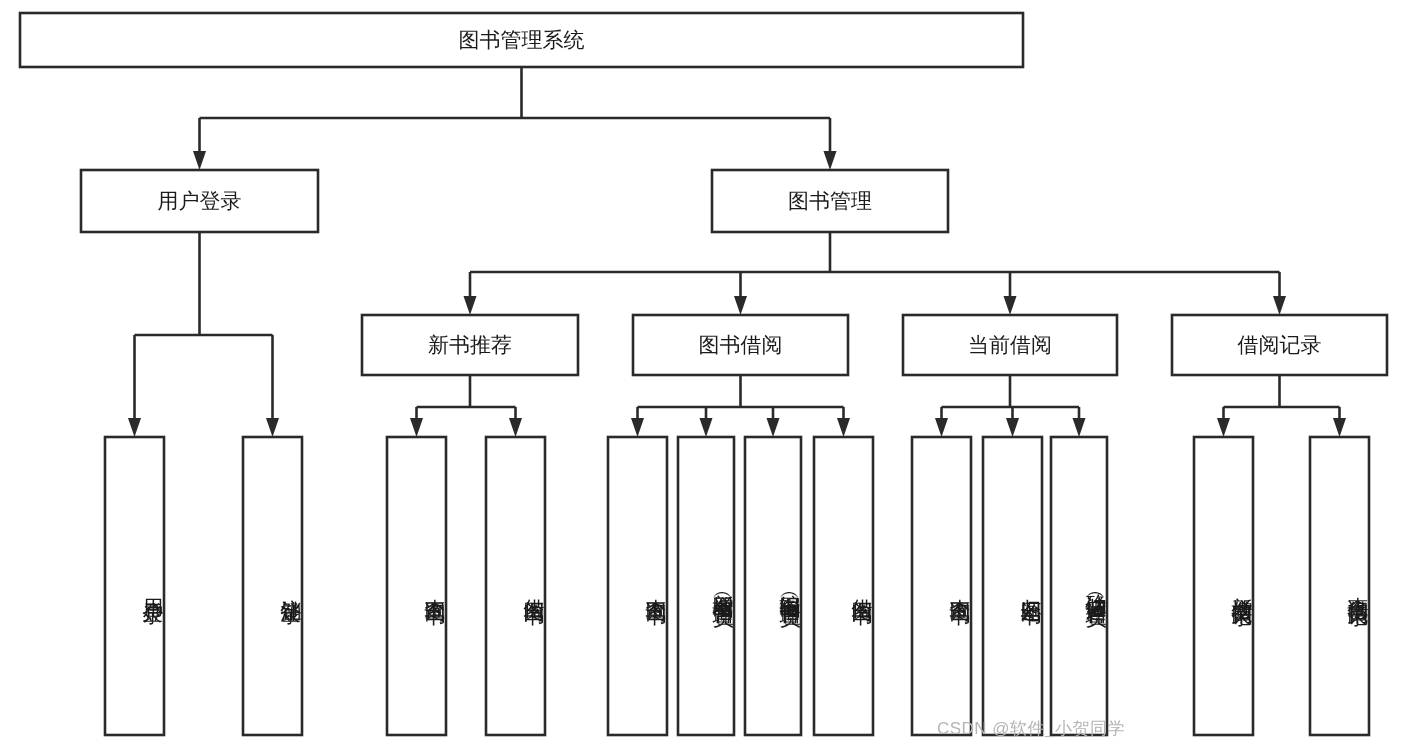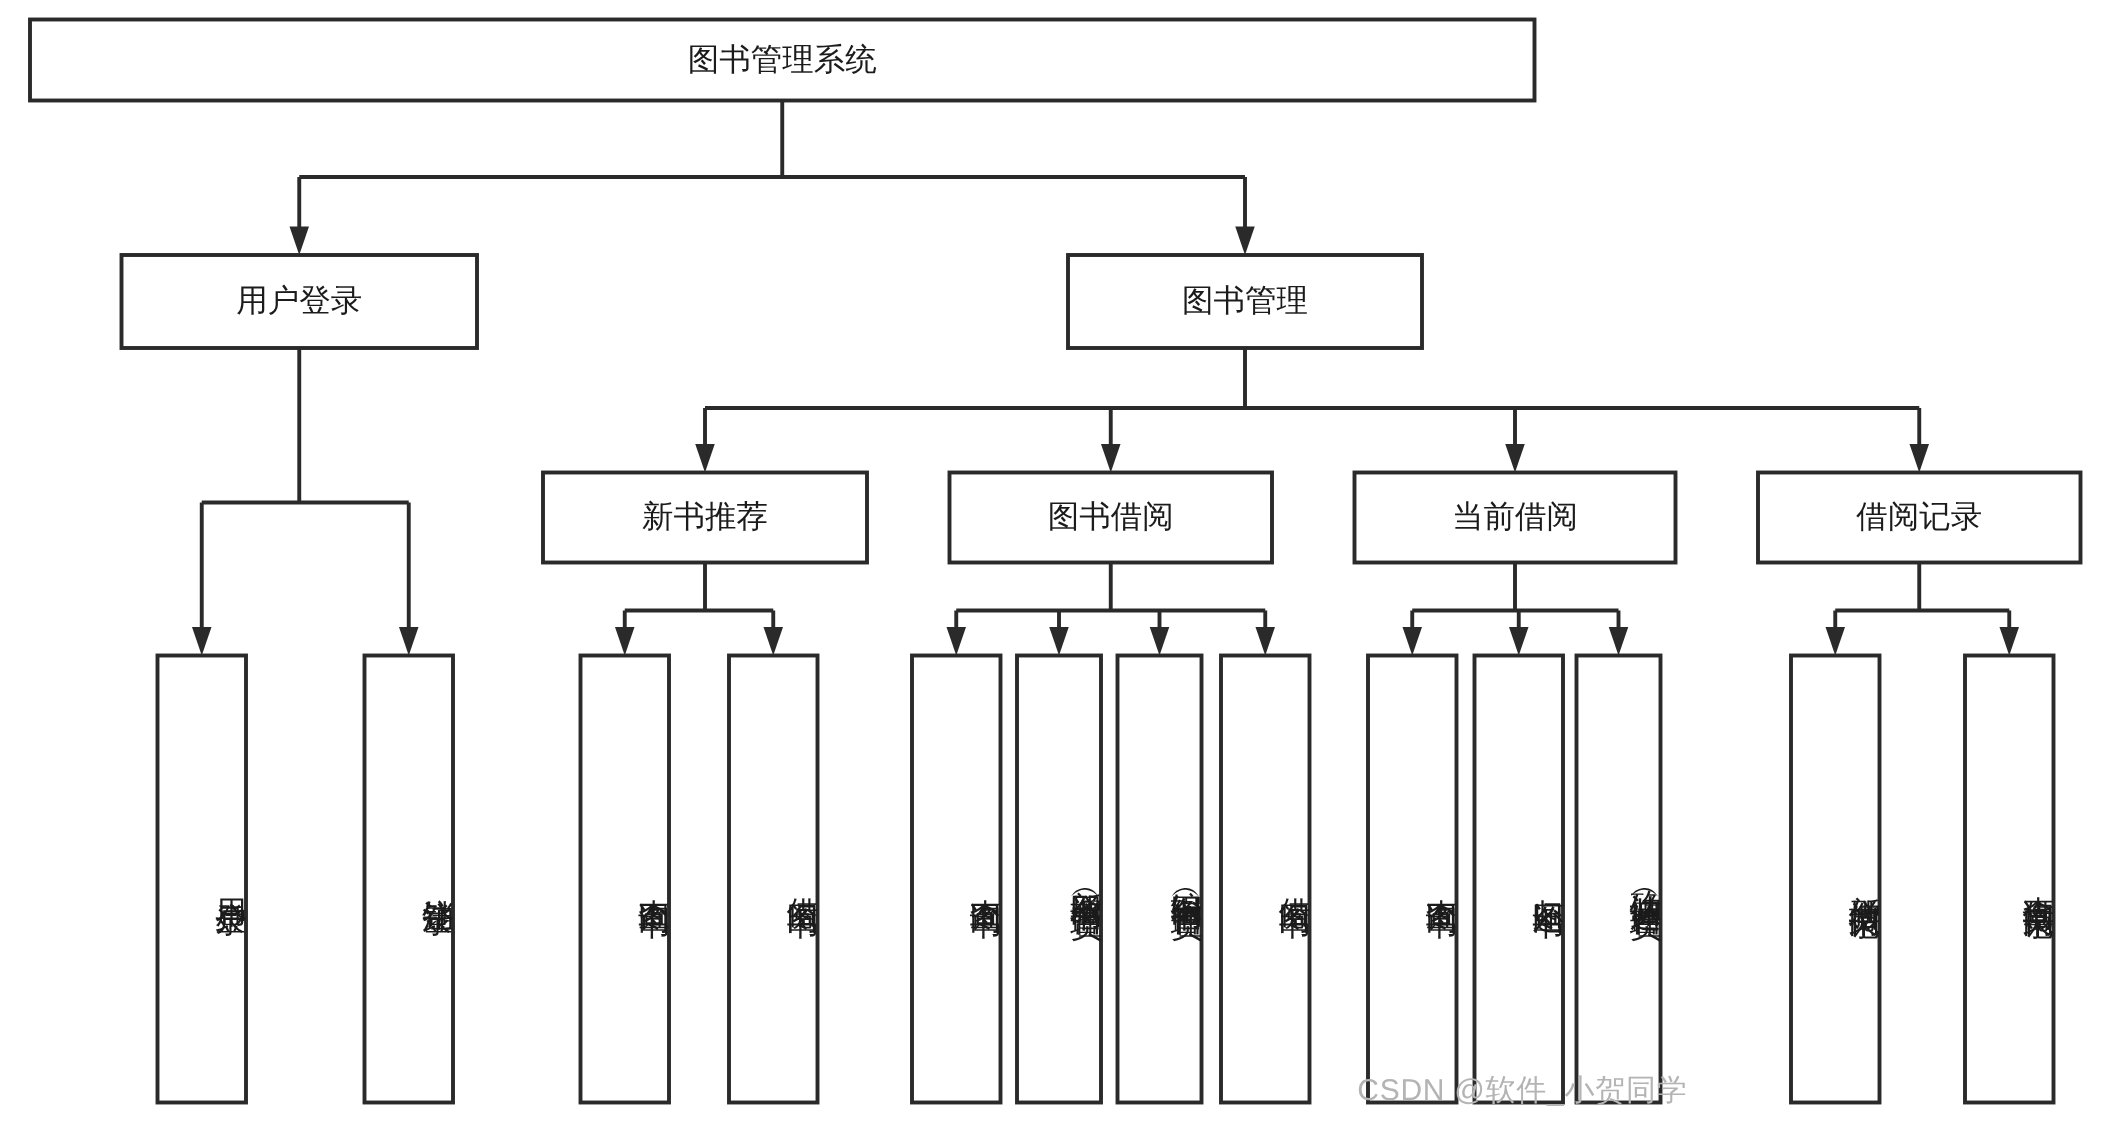--- a/index.html
+++ b/index.html
@@ -61,21 +61,21 @@
     align-items: flex-start;
     justify-content: center;
     white-space: nowrap;
     pointer-events: none;
   }
   .watermark {
     position: absolute;
     right: 12px;
     bottom: 7px;
     font-family: "Liberation Sans", "DejaVu Sans", sans-serif;
-    font-size: 20px;
+    font-size: 17px;
     color: #b4b4b4;
     white-space: nowrap;
     letter-spacing: 0.5px;
   }
 </style>
 </head>
 <body>
 
 <div id="diagram-root">
 

